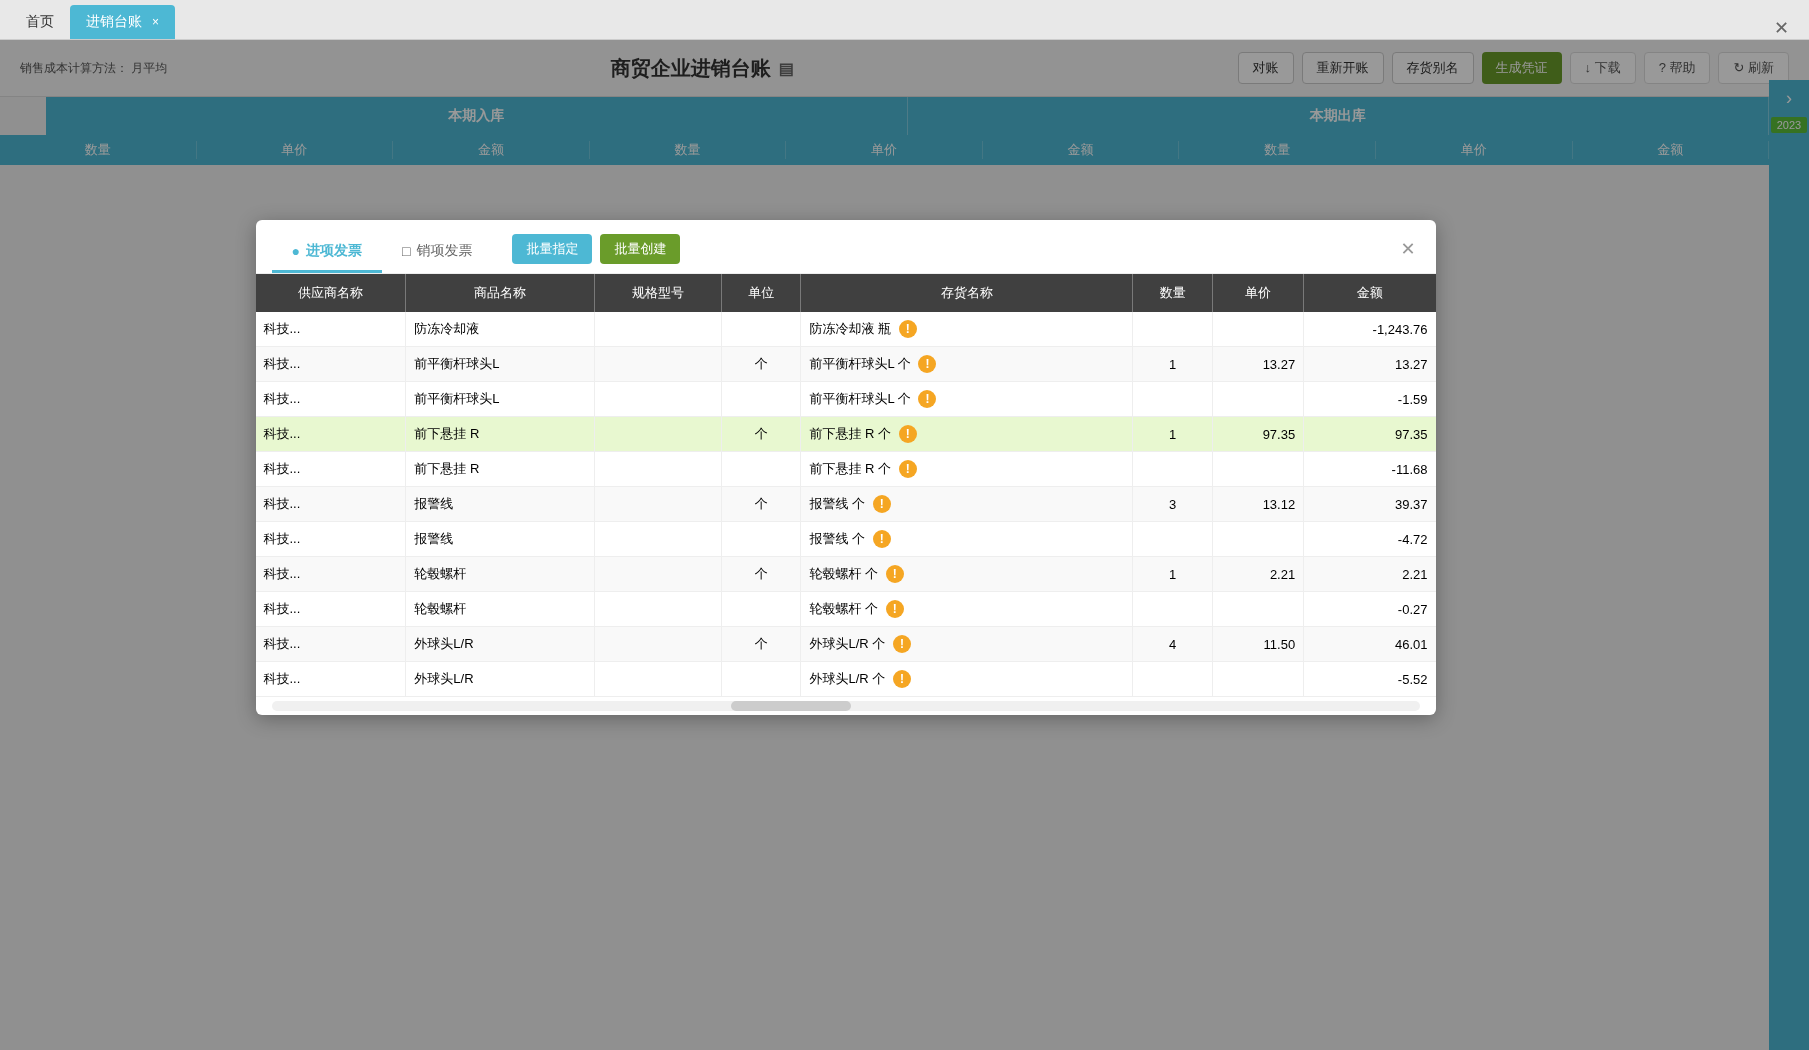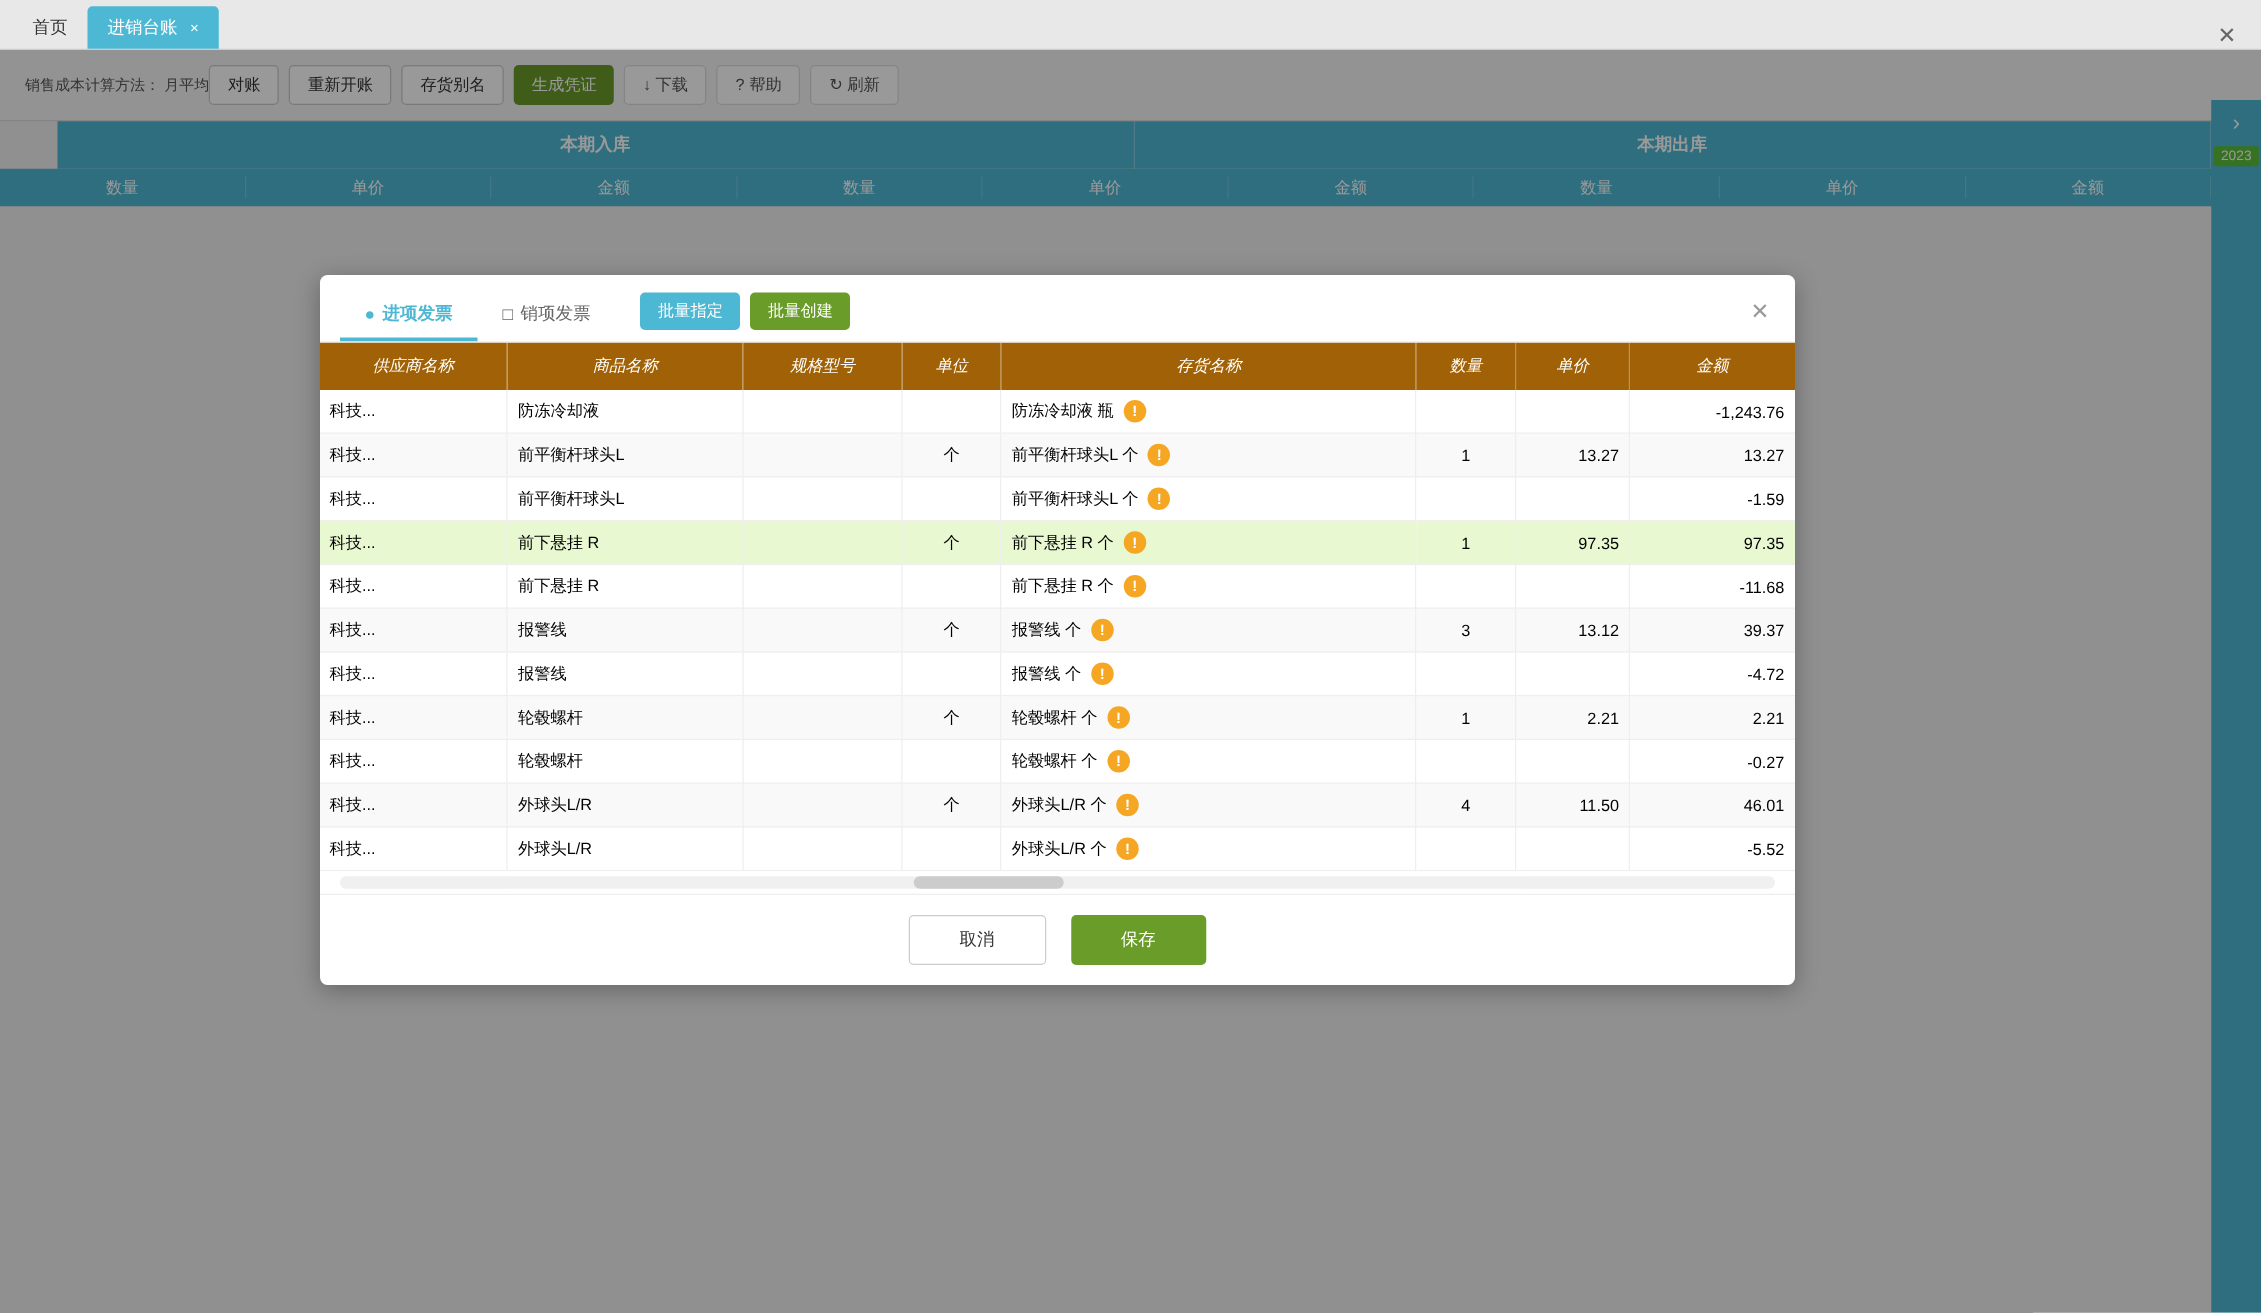--- a/index.html
+++ b/index.html
@@ -213,23 +213,22 @@
       cursor: pointer;
     }
 
     
     .modal-table {
       width: 100%;
       border-collapse: collapse;
       font-size: 13px;
     }
     .modal-table thead tr {
-      background: #a16207;
-      color: #fff;
-      font-style: italic;
+      background: #404040;
+      color: #fff;
     }
     .modal-table thead th {
       padding: 10px 8px;
       text-align: center;
       border-right: 1px solid rgba(255,255,255,0.3);
       font-weight: normal;
       white-space: nowrap;
     }
     .modal-table thead th:last-child { border-right: none; }
     .modal-table tbody tr:nth-child(even) { background: #f9f9f9; }
@@ -322,20 +321,24 @@
   </div>
   <div class="tab-bar-right">✕</div>
 </div>
 
 <div class="main-bg">
 
   <div class="top-toolbar">
     <div class="cost-method">
       <span>销售成本计算方法：</span>
       <span>月平均</span>
+    </div>
+    <div class="page-title">
+      <span>商贸企业进销台账</span>
+      <span class="title-icon">▤</span>
     </div>
     <div class="toolbar-buttons">
       <button class="btn-outline">对账</button>
       <button class="btn-outline">重新开账</button>
       <button class="btn-outline">存货别名</button>
       <button class="btn-green-dark">生成凭证</button>
       <button class="btn-icon">↓ 下载</button>
       <button class="btn-icon">? 帮助</button>
       <button class="btn-icon">↻ 刷新</button>
     </div>
@@ -556,20 +559,16 @@
       <td class="text-right">-5.52</td>
     </tr>
           </tbody>
       </table>
     </div>
 
     <div class="scroll-track">
       <div class="scroll-thumb"></div>
     </div>
 
-    <div class="modal-footer">
-      <button class="btn-cancel">取消</button>
-      <button class="btn-save">保存</button>
-    </div>
 
   </div>
 
 </div>
 
 </body></html>

